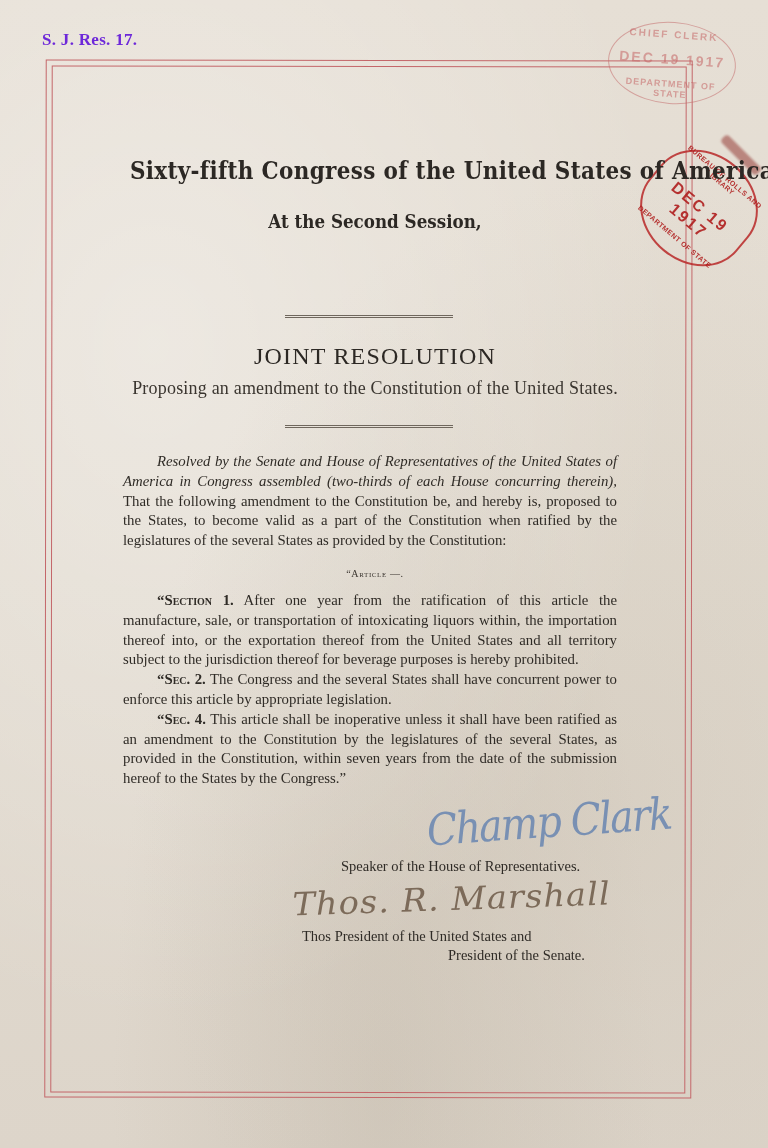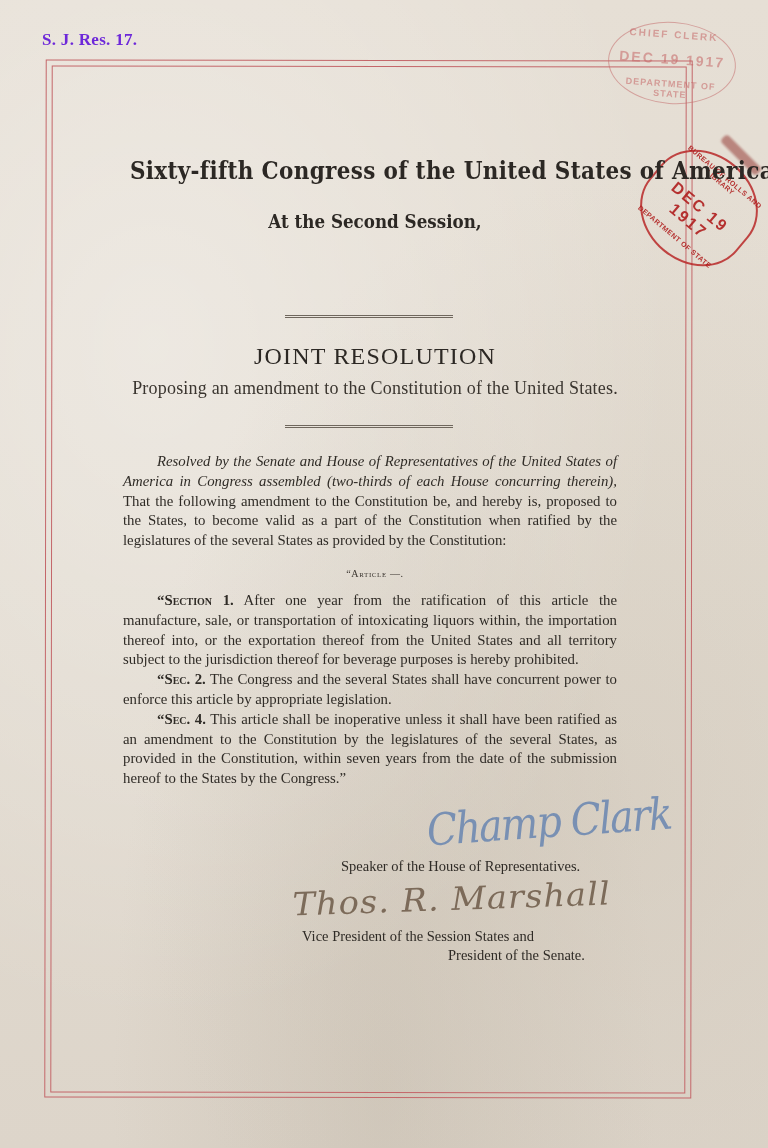--- a/index.html
+++ b/index.html
@@ -151,14 +151,14 @@
 <div class="body-block" style="top:591px;">
   <p class="indent"><span class="sc">“Section 1.</span><span> After one year from the ratification of this article the manufacture, sale, or transportation of intoxicating liquors within, the importation thereof into, or the exportation thereof from the United States and all territory subject to the jurisdiction thereof for beverage purposes is hereby prohibited.</span></p>
   <p class="indent"><span class="sc">“Sec. 2.</span><span> The Congress and the several States shall have concurrent power to enforce this article by appropriate legislation.</span></p>
   <p class="indent"><span class="sc">“Sec. 4.</span><span> This article shall be inoperative unless it shall have been ratified as an amendment to the Constitution by the legislatures of the several States, as provided in the Constitution, within seven years from the date of the submission hereof to the States by the Congress.”</span></p>
 </div>
 
 <div class="signature sig-clark">Champ Clark</div>
 <div class="sig-title" style="left:341px; top:858px;">Speaker of the House of Representatives.</div>
 
 <div class="signature sig-marshall">Thos. R. Marshall</div>
-<div class="sig-title" style="left:302px; top:928px;">Vice President of the Session States and</div>
+<div class="sig-title" style="left:302px; top:928px;">Thos President of the United States and</div>
 <div class="sig-title" style="left:448px; top:947px;">President of the Senate.</div>
 
 </body></html>

